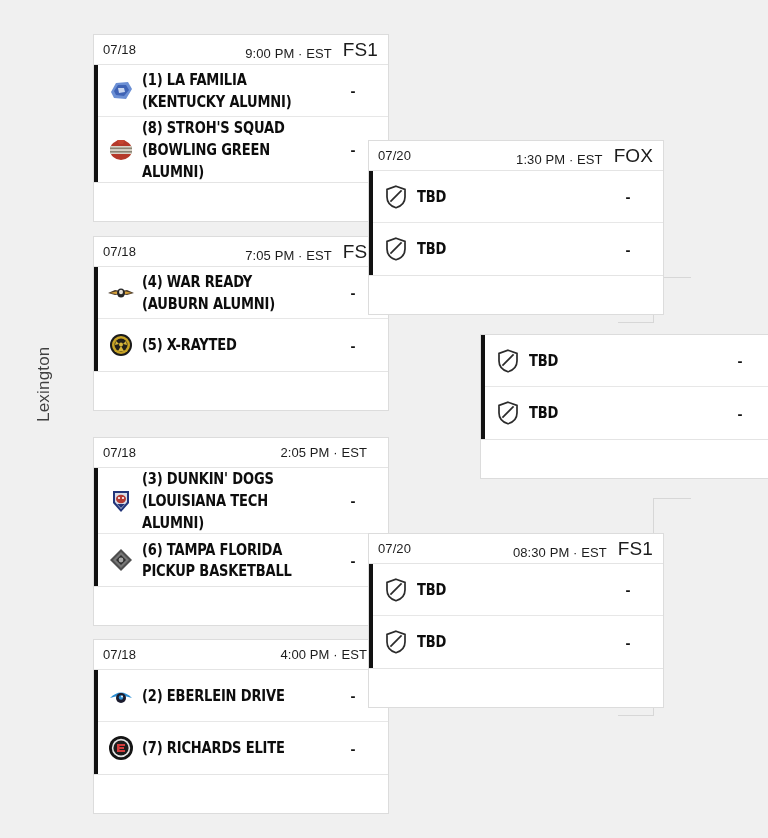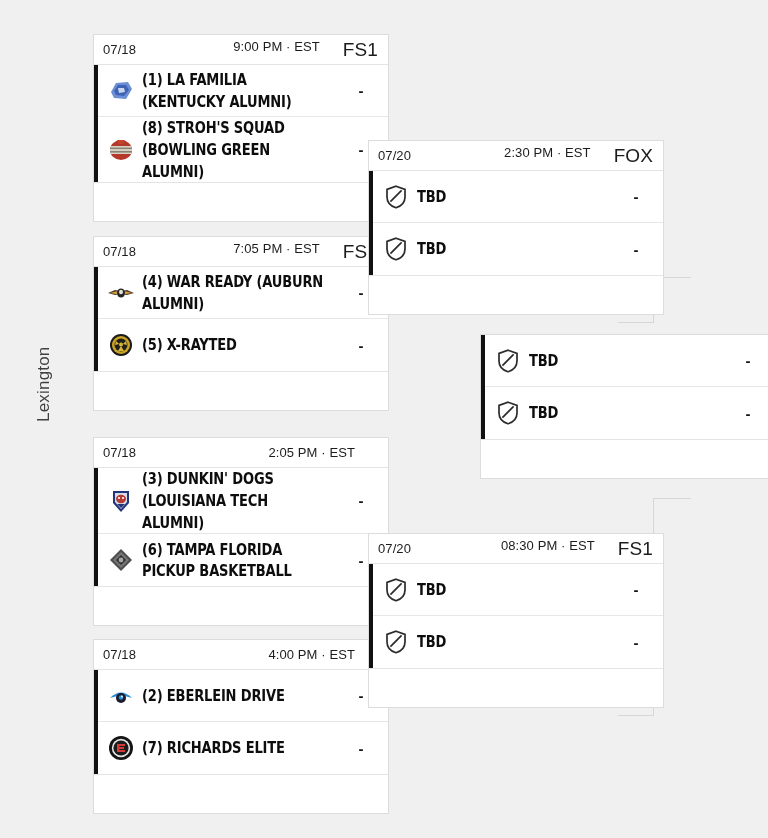--- a/index.html
+++ b/index.html
@@ -64,22 +64,22 @@
     font-size: 13px;
     color: #1c1c1c;
     letter-spacing: 0.1px;
     white-space: nowrap;
   }
   .card-header .date {
     font-size: 13px;
   }
   .card-header .right {
     display: flex;
-    align-items: flex-start;
-    gap: 23px;
+    align-items: flex-end;
+    gap: 11px;
   }
   .card-header .network {
     font-size: 19px;
   }
 
   .teams {
     position: relative;
   }
   
   .accent-rail {
@@ -90,21 +90,21 @@
     width: 4px;
     background: #111111;
   }
 
   .team-row {
     display: flex;
     align-items: center;
     min-height: 52px;
     box-sizing: border-box;
     padding-left: 10px;
-    padding-right: 16px;
+    padding-right: 24px;
   }
   .team-row.first { border-bottom: 1px solid #e7e7e7; }
 
   .logo-slot {
     width: 34px;
     min-width: 34px;
     height: 34px;
     display: flex;
     align-items: center;
     justify-content: center;
@@ -323,21 +323,21 @@
         <span class="score">-</span>
       </div>
     </div>
     <div class="card-footer"></div>
   </div>
 
   <div class="match-card" style="left:368px; top:140px;">
     <div class="card-header">
       <span class="date">07/20</span>
       <span class="right">
-        <span><span>2:30 PM</span> <span>·</span> <span>EST</span></span>
+        <span><span>1:30 PM</span> <span>·</span> <span>EST</span></span>
         <span class="network">FOX</span>
       </span>
     </div>
     <div class="teams">
       <div class="accent-rail"></div>
       <div class="team-row first">
         <span class="logo-slot">
           <svg width="26" height="26" viewBox="0 0 26 26">
             <path d="M13 2.2 L22 5.4 V13 C22 18.4 18.2 22.2 13 23.8 C7.8 22.2 4 18.4 4 13 V5.4 Z" fill="none" stroke="#2b2b2b" stroke-width="1.7"></path>
             <line x1="7.4" y1="17.6" x2="18.6" y2="6.4" stroke="#2b2b2b" stroke-width="1.7"></line>

